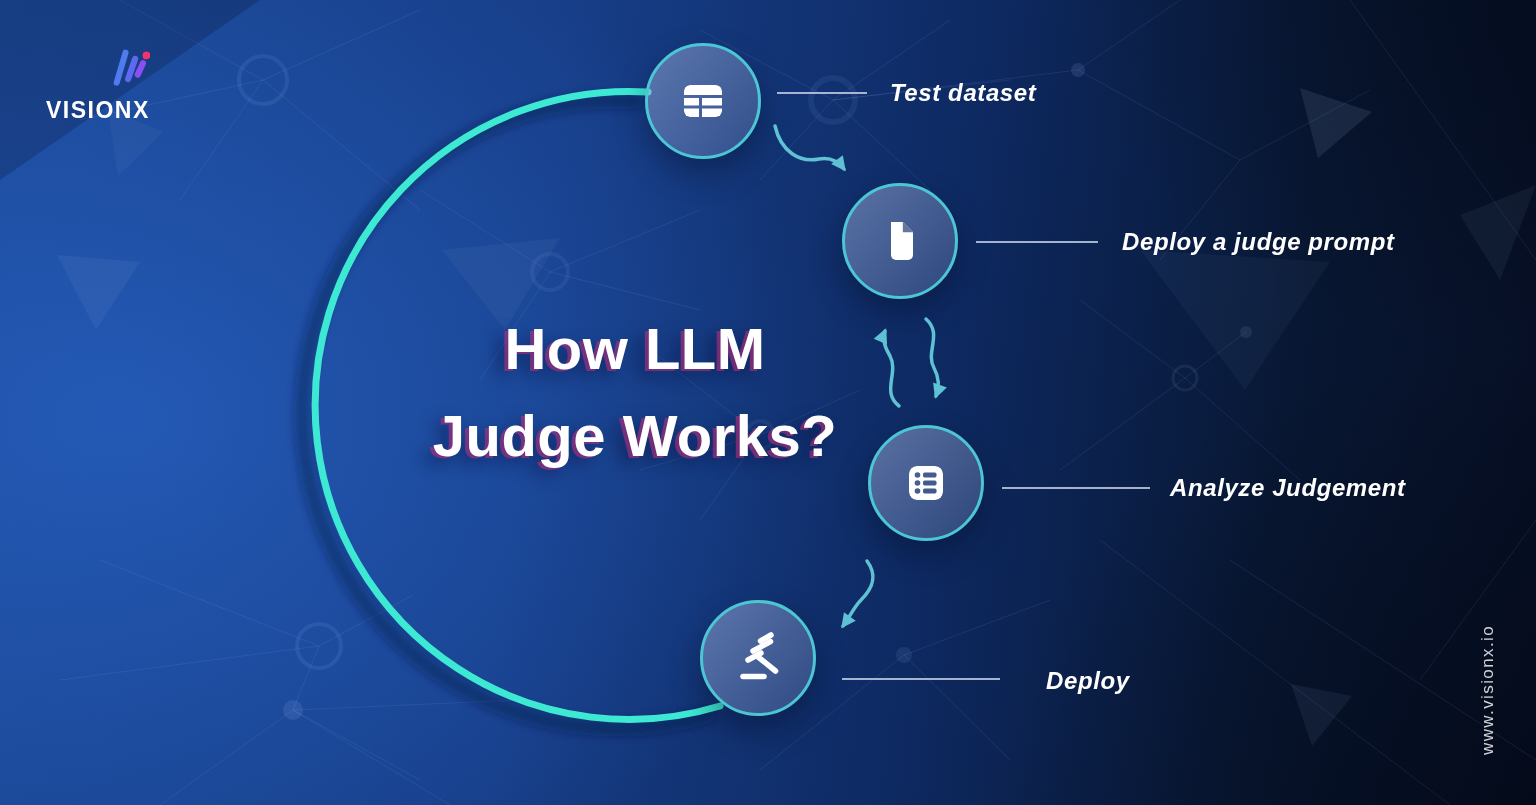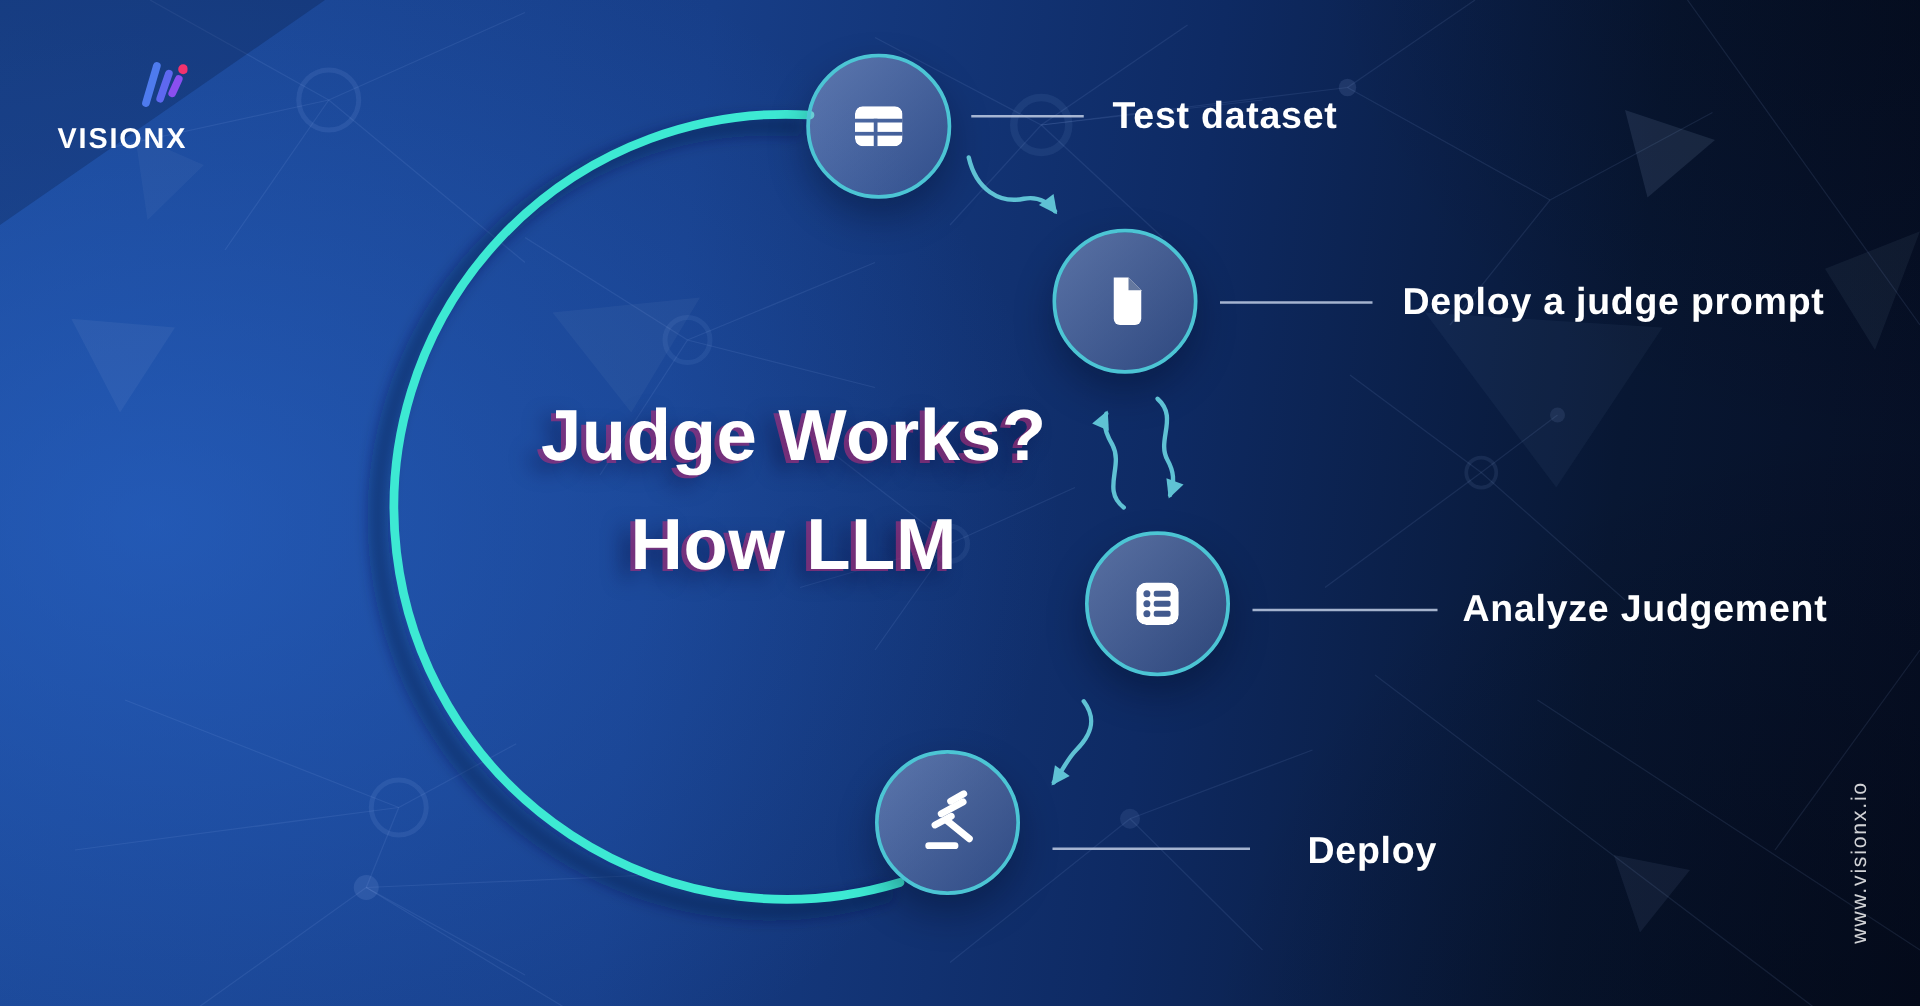--- a/index.html
+++ b/index.html
@@ -26,21 +26,21 @@
     box-sizing:border-box;border:3px solid #4CC5D4;
     background:linear-gradient(135deg, rgba(163,180,220,0.50), rgba(108,130,182,0.34));
     box-shadow:0 14px 30px rgba(3,10,30,0.35);
     display:flex;align-items:center;justify-content:center;}
   .node-1{left:645px;top:43px;}
   .node-2{left:842px;top:183px;}
   .node-3{left:868px;top:425px;}
   .node-4{left:700px;top:600px;}
   
   .step-label{position:absolute;transform:translateY(-50%);color:#ffffff;
-    font-size:30px;font-weight:600;letter-spacing:0.6px;white-space:nowrap;}
+    font-size:24px;font-weight:600;letter-spacing:0.6px;white-space:nowrap;font-style:italic;}
   .label-1{left:890px;top:93px;}
   .label-2{left:1122px;top:242px;}
   .label-3{left:1170px;top:488px;text-align:center;}
   .label-4{left:1046px;top:681px;}
   
   .site-url{position:absolute;left:1478px;top:555px;height:200px;
     writing-mode:vertical-rl;transform:rotate(180deg);
     color:rgba(255,255,255,0.82);font-size:17px;letter-spacing:1.4px;}
 </style>
 </head>
@@ -198,22 +198,22 @@
       <path d="M867 561 C879 577, 871 590, 861 600 C854 607, 851 615, 843 626" marker-end="url(#ah)"></path>
     </g>
   </svg>
 
   <div class="step-label label-1">Test dataset</div>
   <div class="step-label label-2">Deploy a judge prompt</div>
   <div class="step-label label-3">Analyze Judgement</div>
   <div class="step-label label-4">Deploy</div>
 
   <div class="title">
+    <span>How LLM</span>
     <span>Judge Works?</span>
-    <span>How LLM</span>
   </div>
 
   <div class="logo">
     <svg width="42" height="46" viewBox="0 0 48 52">
       <g stroke-linecap="round" fill="none">
         <line x1="10" y1="46" x2="20" y2="12" stroke="#4E7BEE" stroke-width="7"></line>
         <line x1="23" y1="42" x2="31" y2="19" stroke="#5E68F0" stroke-width="7"></line>
         <line x1="34" y1="37" x2="40" y2="24" stroke="#8A4FF0" stroke-width="7"></line>
       </g>
       <circle cx="44" cy="15" r="4.5" fill="#F2336E"></circle>

